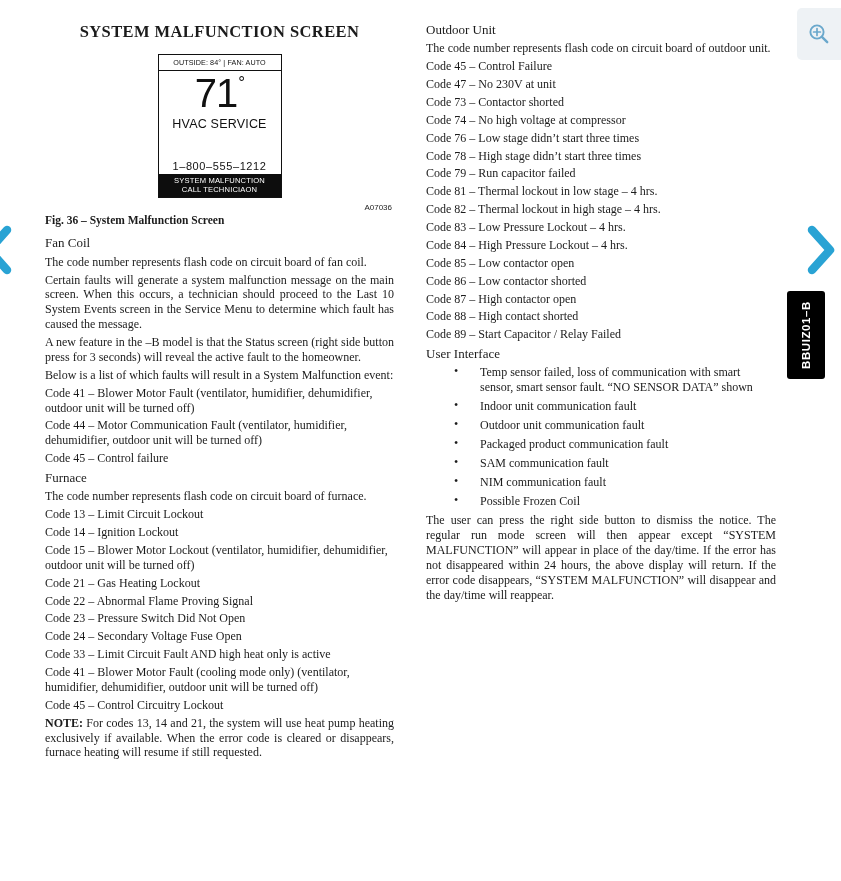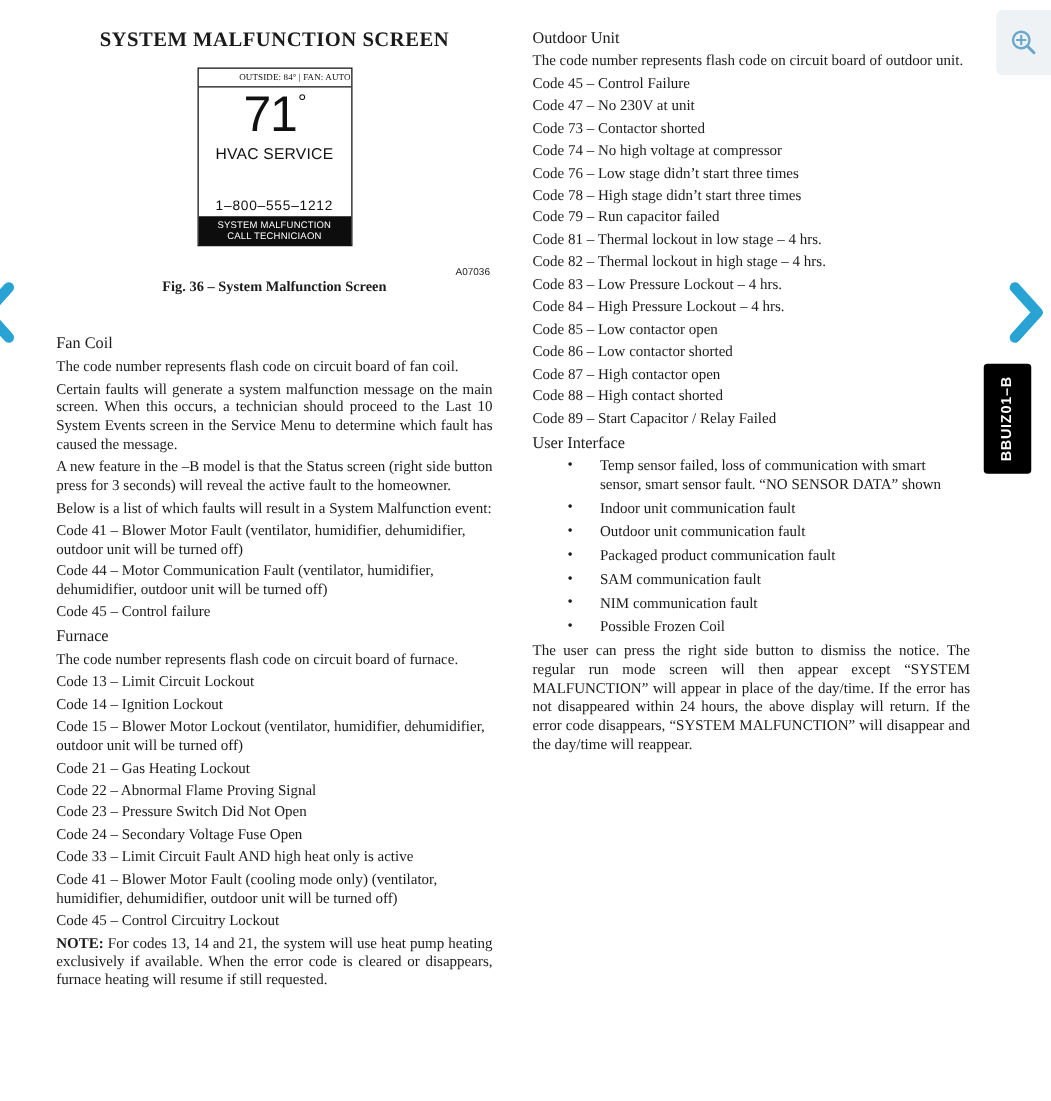--- a/index.html
+++ b/index.html
@@ -57,26 +57,25 @@
   }
   .tstat {
     width: 124px;
     border: 1.6px solid #111;
     background: #fff;
     font-family: "Liberation Sans", "DejaVu Sans", sans-serif;
     color: #111;
   }
   .tstat-top {
     border-bottom: 1.6px solid #111;
-    text-align: right;
+    text-align: center;
     font-size: 7.2px;
     letter-spacing: .1px;
     padding: 3px 0 2.5px;
     white-space: nowrap;
-    font-family: Liberation Serif, serif;
   }
   .tstat-temp {
     text-align: center;
     padding: 2px 0 0 0;
     line-height: 1;
     position: relative;
     height: 44px;
   }
   .tstat-temp .num {
     font-size: 40px;
@@ -112,29 +111,29 @@
     letter-spacing: .15px;
     line-height: 1.25;
     padding: 2px 0 3px;
   }
 
   .fig-code {
     text-align: right;
     font-family: "Liberation Sans", "DejaVu Sans", sans-serif;
     font-size: 8px;
     color: #222;
-    margin-top: 16px;
+    margin-top: 5px;
     padding-right: 2px;
   }
   .fig-caption {
-    text-align: center;
+    text-align: left;
     font-weight: bold;
     font-size: 11.5px;
     margin-top: 2px;
-    margin-bottom: 30px;
+    margin-bottom: 9px;
   }
 
   
   h2.sec {
     font-weight: normal;
     font-size: 13px;
     margin: 4px 0 3px;
     line-height: 1.25;
   }
   .col-right h2.sec:first-child { margin-top: 0; }

